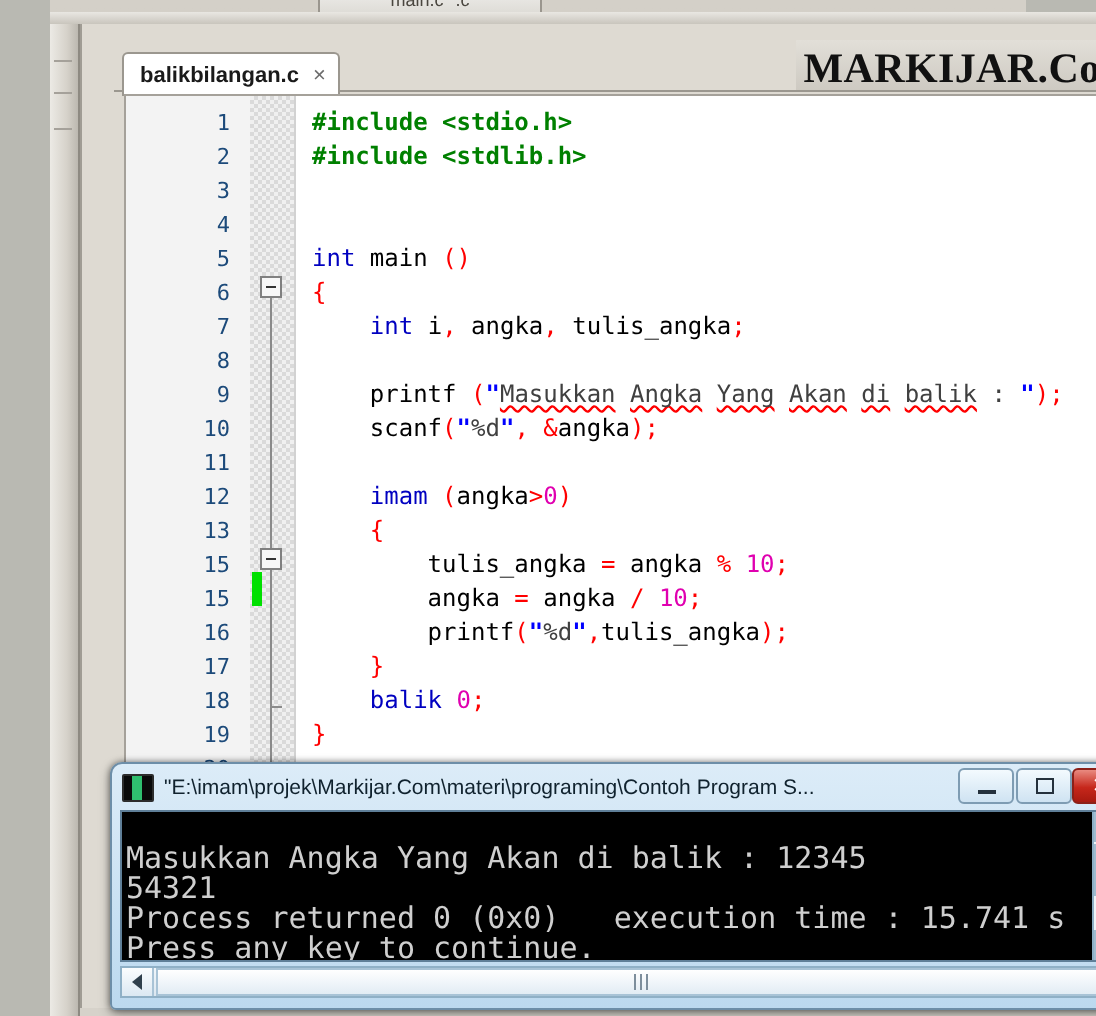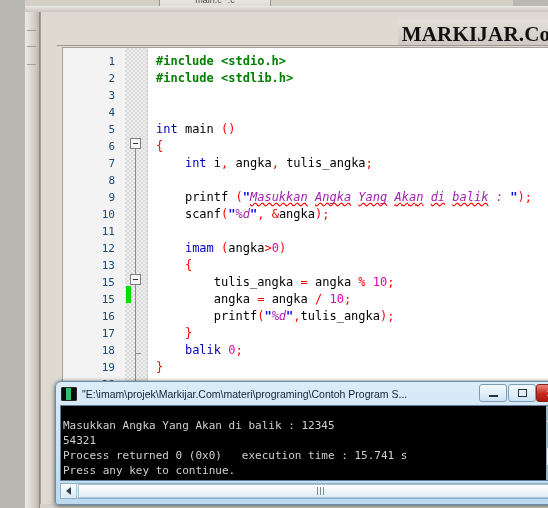--- a/index.html
+++ b/index.html
@@ -77,21 +77,21 @@
   }
   .code-line{position:absolute;left:0;height:17px;line-height:17px;width:100%;}
   .lnum{position:absolute;left:0;width:52px;text-align:right;
         font-family:"DejaVu Sans Mono", monospace;font-size:11px;color:#1c4a7a;}
   .ctext{position:absolute;left:93px;white-space:pre;
          font-family:"DejaVu Sans Mono", monospace;font-size:12px;color:#000;}
 
   
   .k{color:#0000c0;font-weight:normal;}   
   .pp{color:#008000;font-weight:bold;}  
-  .st{color:#a21caf;font-style:italic;}                   
+  .st{color:#404040;}                   
   .q{color:#0000ff;font-weight:bold;}   
   .op{color:#ff0000;}                   
   .num{color:#e000b0;}                  
   .pl{color:#000000;}                   
   .sp{ text-decoration:underline wavy #ff0000; text-decoration-skip-ink:none;}
 
   
   .foldbox{position:absolute;width:11px;height:11px;background:#f7f7f7;
            border:1px solid #808080;box-sizing:border-box;}
   .foldbox::before{content:"";position:absolute;left:2px;top:4px;width:5px;height:1px;background:#333;}
@@ -121,21 +121,21 @@
   #btn-min{right:61px;background:linear-gradient(180deg,#f3fafe,#cfe3f2);}
   #btn-max{right:32px;background:linear-gradient(180deg,#f3fafe,#cfe3f2);}
   #btn-close{right:3px;width:29px;background:linear-gradient(180deg,#e98a80,#c6271b 55%,#a81a10);
              border-color:#8c2018;color:#fff;font-weight:bold;}
   .glyph-min{width:9px;height:2px;background:#25313c;margin-top:6px;}
   .glyph-max{width:9px;height:8px;border:1.5px solid #25313c;box-sizing:border-box;}
 
   #console-body{position:absolute;left:4px;top:23px;width:504px;height:76px;
     background:#000;border:1px solid #5f7f98;box-sizing:border-box;overflow:hidden;}
   #console-text{position:absolute;left:2px;top:1px;width:468px;
-    font-family:"DejaVu Sans Mono", monospace;font-size:11px;line-height:15px;
+    font-family:"DejaVu Sans Mono", monospace;font-size:15px;line-height:15px;
     color:#cfcfcf;white-space:pre;}
   #console-vscroll{position:absolute;right:0;top:0;width:16px;height:100%;
     background:linear-gradient(90deg,#eef4f8,#dce8f1);border-left:1px solid #8fb0c6;}
   .vs-arrow{position:absolute;left:0;width:16px;height:15px;
     background:linear-gradient(180deg,#fbfdfe,#dbe8f2);border:1px solid #9fbcd0;
     box-sizing:border-box;display:flex;align-items:center;justify-content:center;}
   #vs-up{top:0;} #vs-down{bottom:0;}
   .tri{width:0;height:0;border-left:4px solid transparent;border-right:4px solid transparent;}
   .tri-up{border-bottom:5px solid #2f3f4c;}
   .tri-down{border-top:5px solid #2f3f4c;}
@@ -169,20 +169,24 @@
     <div class="tick" style="top:18px"></div>
     <div class="tick" style="top:34px"></div>
     <div class="tick" style="top:52px"></div>
   </div>
 
   <div id="editor-frame">
     <div id="watermark">MARKIJAR.Com</div>
 
     <div id="tabbar">
       <div id="tabbar-rest"></div>
+      <div id="tab-file">
+        <span class="tab-label">balikbilangan.c</span>
+        <span class="tab-close">×</span>
+      </div>
     </div>
 
     <div id="code-area">
       <div id="gutter-num"></div>
       <div id="gutter-fold"></div>
 
       <div class="foldbox" style="left:67px;top:90px;"></div>
       <div class="foldline" style="left:72px;top:101px;height:135px;"></div>
       <div class="foldbox" style="left:67px;top:226px;"></div>
       <div class="foldline" style="left:72px;top:237px;height:68px;"></div>

